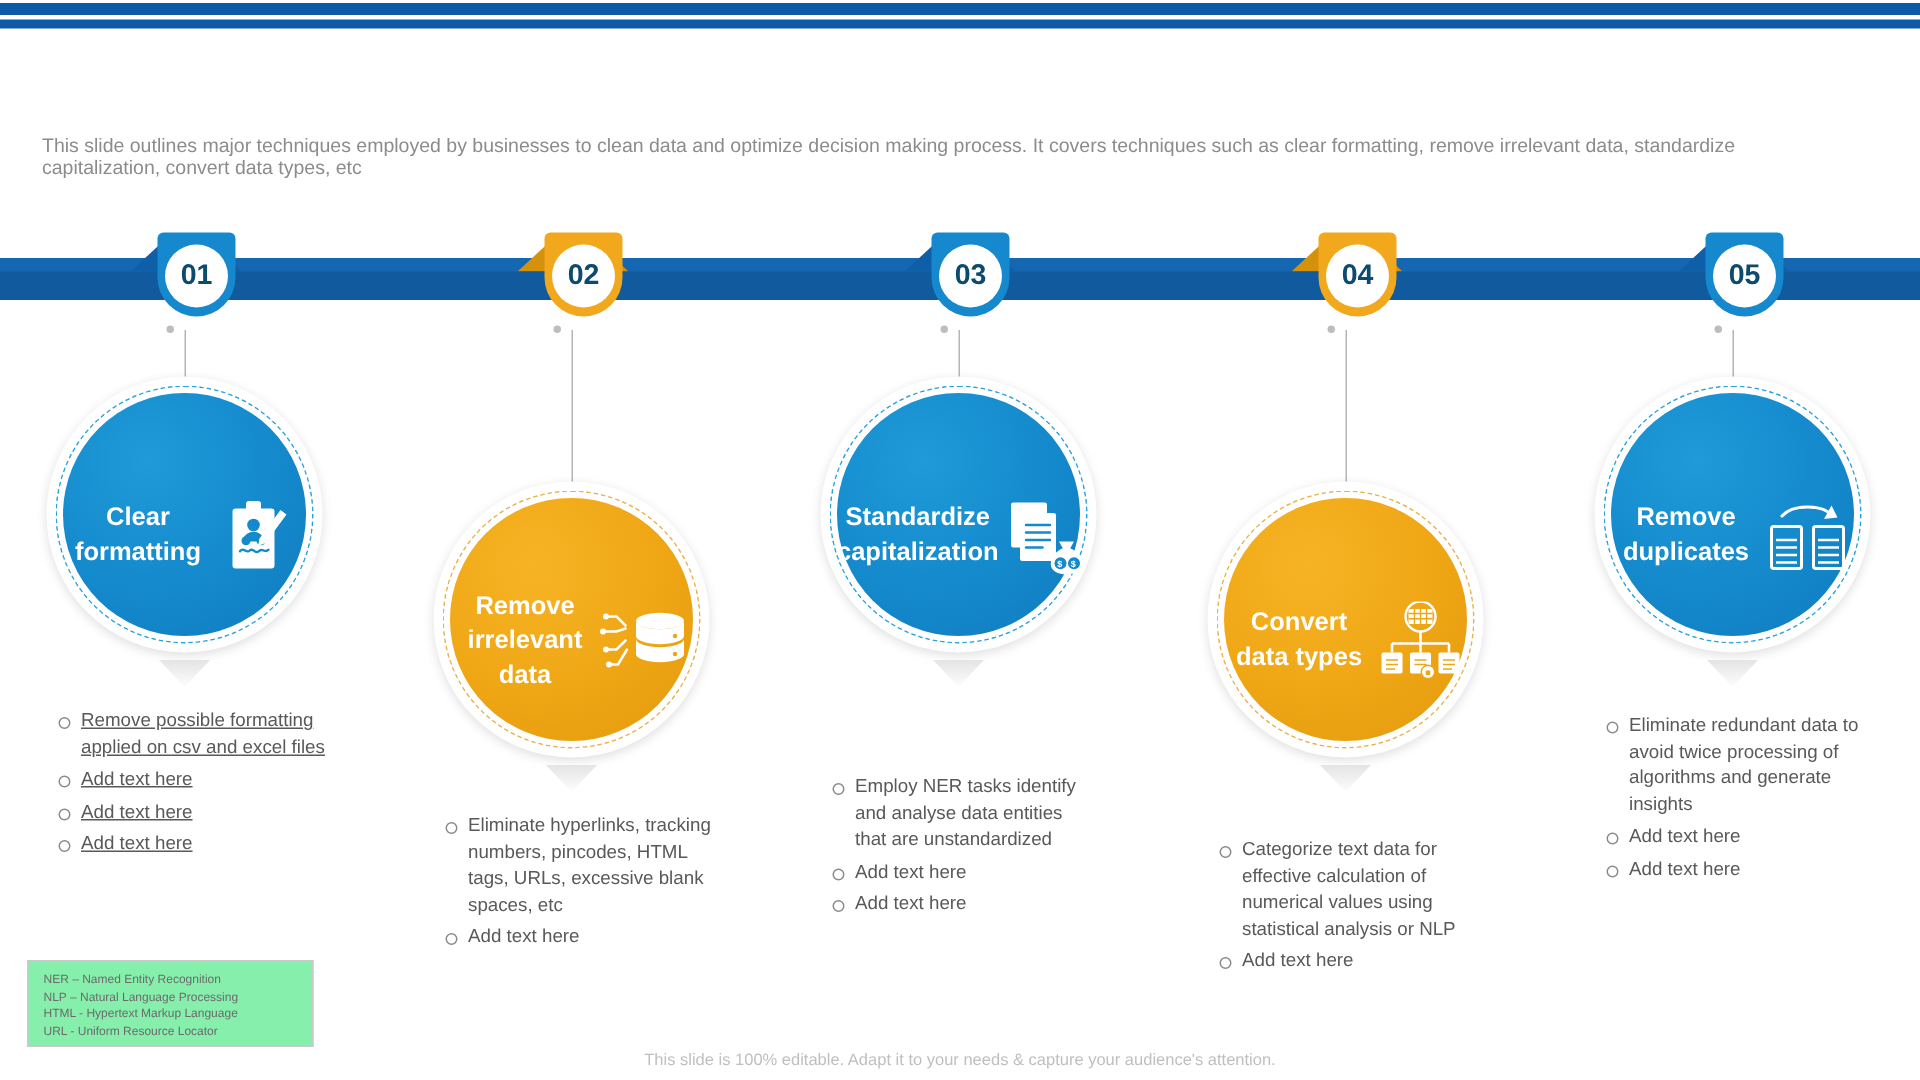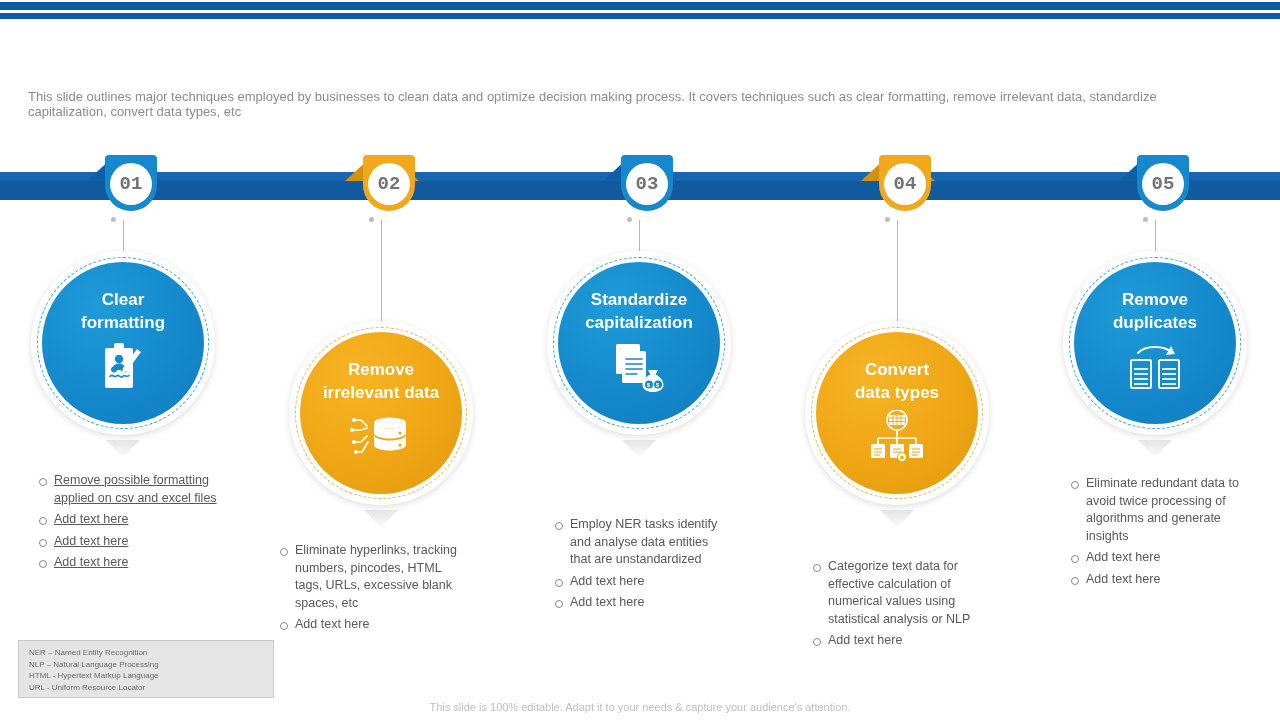--- a/index.html
+++ b/index.html
@@ -58,36 +58,36 @@
     position:absolute; left:0; top:0; width:52px; height:56px;
     border-radius:4px 4px 26px 26px;
   }
   .marker.blue .ribbon .body { background:#1689ce; }
   .marker.gold .ribbon .body { background:#f2a81d; }
 
   .marker .numcircle {
     position:absolute; left:5px; top:8px; width:42px; height:42px;
     border-radius:50%; background:#ffffff;
     display:flex; align-items:center; justify-content:center;
-    font-size:19px; font-weight:bold; color:#737373;font-family:Liberation Mono, monospace;
+    font-size:19px; font-weight:bold; color:#0c4a6e;
   }
   .marker .stem-dot {
     position:absolute; left:24px; top:62px; width:5px; height:5px;
     border-radius:50%; background:#bdbdbd;
   }
 
   
   .connector {
     position:absolute; width:1px; background:#b5b5b5;
   }
 
   
   .topic {
     position:absolute; width:162px; height:162px; border-radius:50%;
-    display:flex; flex-direction:column; align-items:center;
+    display:flex; flex-direction:row; align-items:center;
     padding-top:26px;
   }
   .topic .ringwrap {
     position:absolute; left:-11px; top:-11px; width:184px; height:184px;
     border-radius:50%; background:#ffffff;
     box-shadow:0 2px 7px rgba(0,0,0,0.13);
     z-index:0;
   }
   .topic .dashring {
     position:absolute; left:-5px; top:-5px; width:172px; height:172px;
@@ -125,22 +125,22 @@
     line-height:17.5px; margin-bottom:4px;
   }
   .bullets li:before {
     content:""; position:absolute; left:5px; top:6px;
     width:6px; height:6px; border-radius:50%;
     border:1px solid #8a8a8a;
   }
 
   
   .legend {
-    position:absolute; left:18px; top:640px; width:256px; height:58px;
-    border:1px solid #c9c9c9; background:#e5e5e5;
+    position:absolute; left:18px; top:640px; width:191px; height:58px;
+    border:1px solid #c9c9c9; background:#86efac;
     padding:6px 0 0 10px;
   }
   .legend div { font-size:8px; color:#6b6b6b; line-height:11.5px; }
 
   
   .footer {
     position:absolute; left:0; top:701px; width:1280px;
     text-align:center; font-size:11px; color:#bfbfbf;
   }
 </style>
@@ -395,21 +395,21 @@
   </div>
   <div class="pointer" style="left:1138px; top:440px;"></div>
 
   <ul class="bullets" style="left:34px; top:472px; width:185px;text-decoration:underline;">
     <li>Remove possible formatting applied on csv and excel files</li>
     <li>Add text here</li>
     <li>Add text here</li>
     <li>Add text here</li>
   </ul>
 
-  <ul class="bullets" style="left:275px; top:542px; width:190px;">
+  <ul class="bullets" style="left:292px; top:542px; width:190px;">
     <li>Eliminate hyperlinks, tracking numbers, pincodes, HTML tags, URLs, excessive blank spaces, etc</li>
     <li>Add text here</li>
   </ul>
 
   <ul class="bullets" style="left:550px; top:472px; width:180px;margin-top:44px;">
     <li>Employ NER tasks identify and analyse data entities that are unstandardized</li>
     <li>Add text here</li>
     <li>Add text here</li>
   </ul>
 

